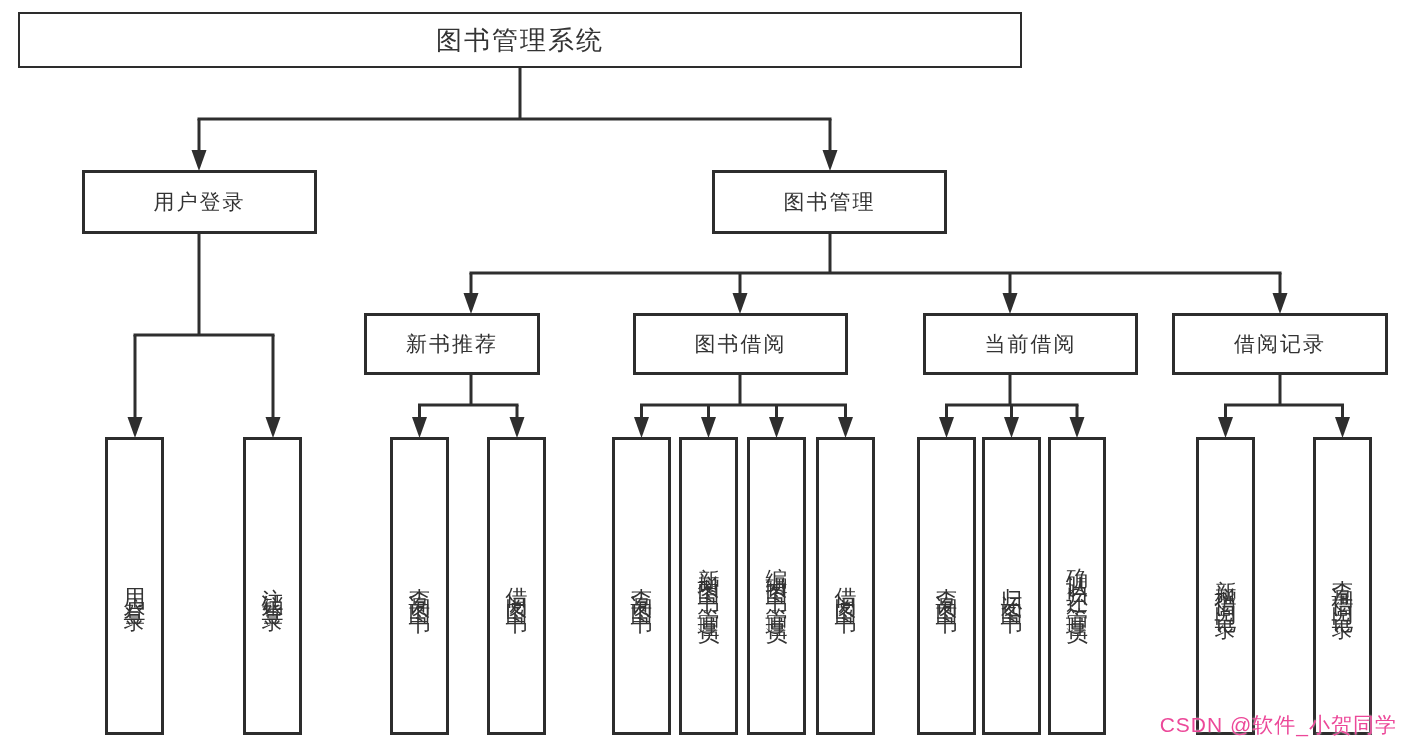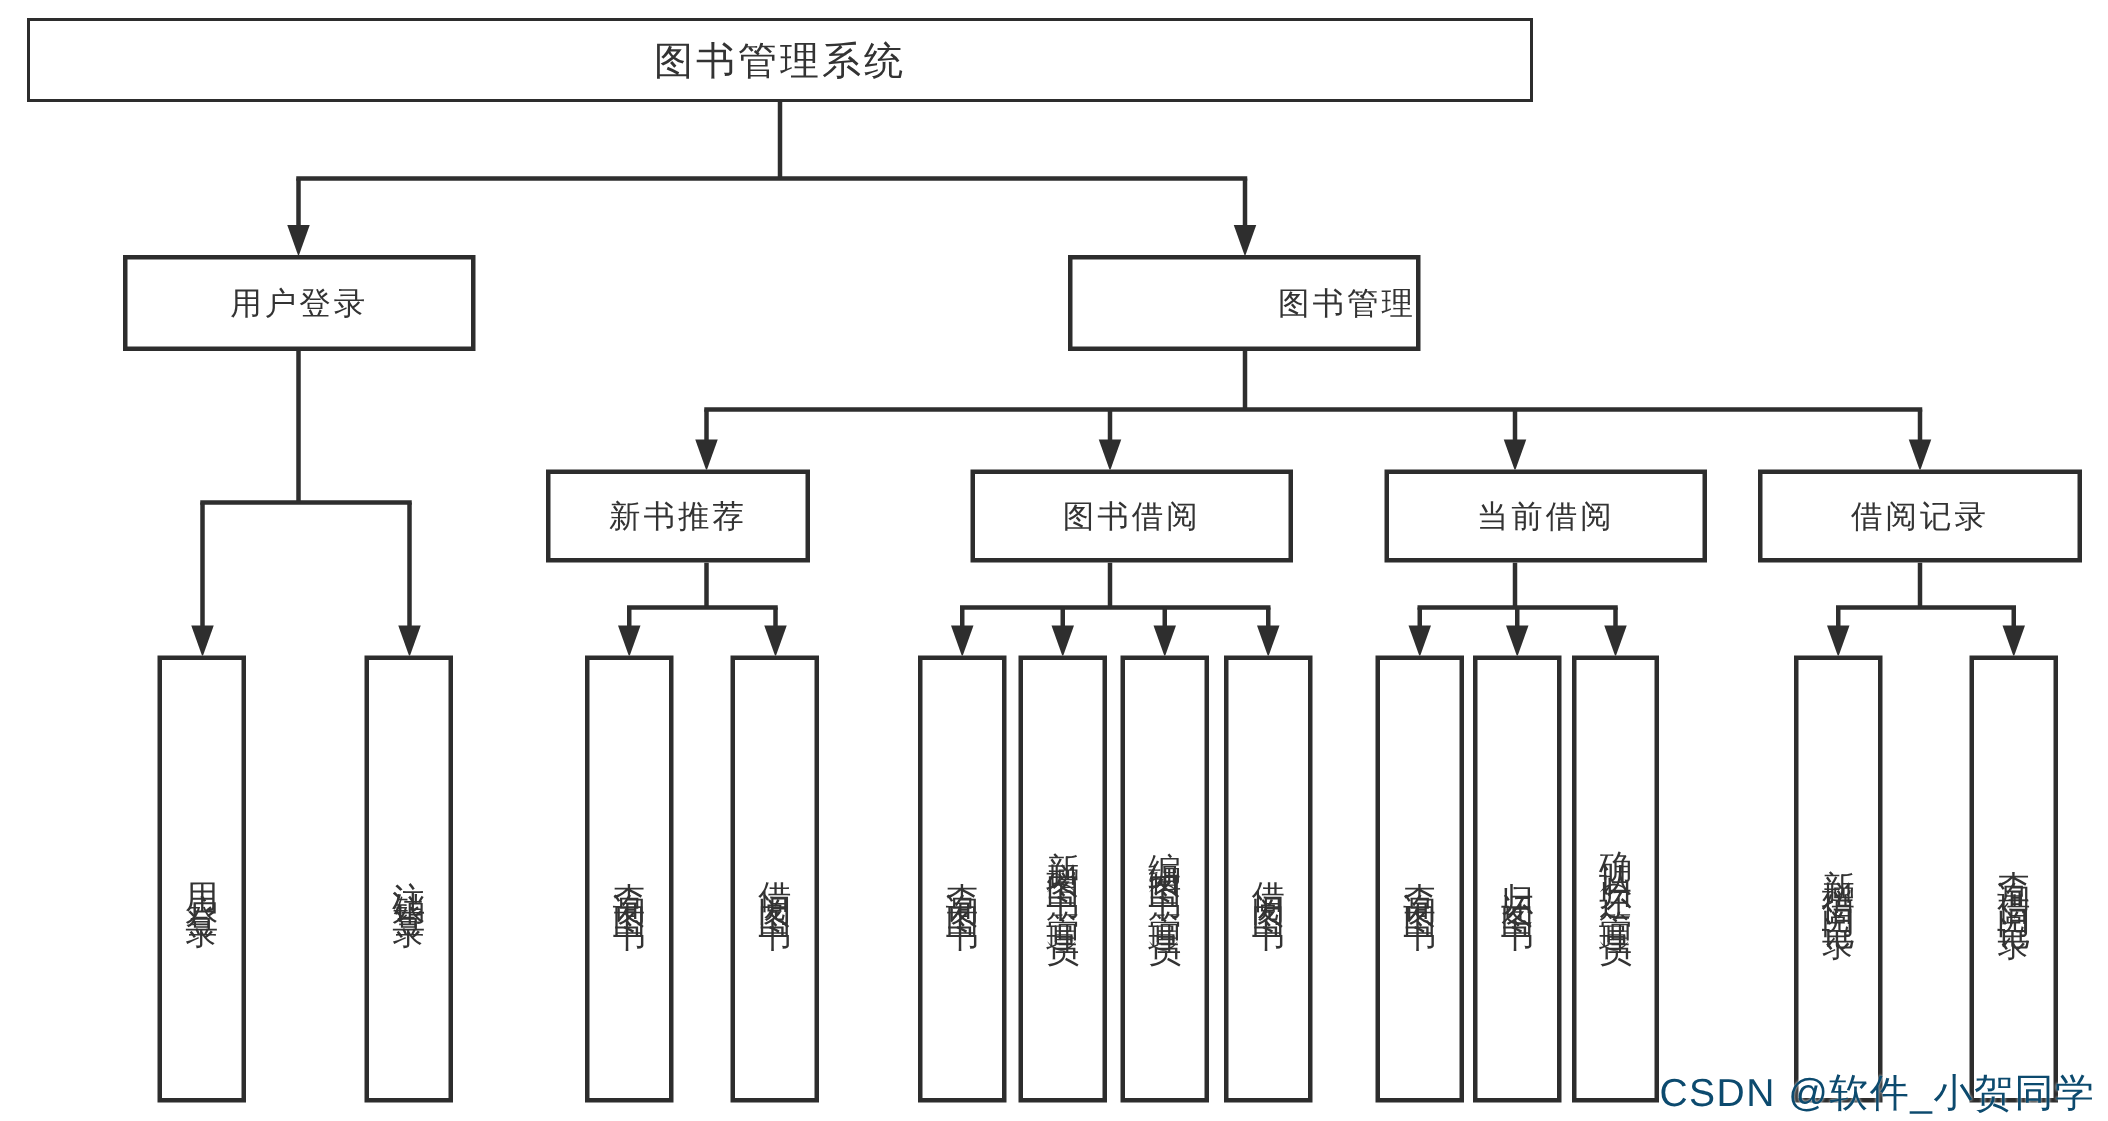--- a/index.html
+++ b/index.html
@@ -41,22 +41,22 @@
     color: #333333;
     font-size: 22px;
     letter-spacing: 8px;
     line-height: 1;
   }
   #watermark {
     position: absolute;
     right: 8px;
     top: 711px;
     z-index: 2;
-    color: #0c4a6e;
-    font-size: 26px;
+    color: #ec4899;
+    font-size: 21px;
     letter-spacing: 1px;
     text-shadow: 0 0 2px #ffffff;
     white-space: nowrap;
   }
 </style>
 </head>
 <body>
 
 <div id="canvas">
 
@@ -130,28 +130,28 @@
     </g>
   </svg>
 
   <div class="node root-box" style="left:18px; top:12px; width:1004px; height:56px;">
     <span class="h-label">图书管理系统</span>
   </div>
 
   <div class="node" style="left:82px; top:170px; width:235px; height:64px;">
     <span class="h-label">用户登录</span>
   </div>
-  <div class="node" style="left:712px; top:170px; width:235px; height:64px;justify-content:flex-end;">
+  <div class="node" style="left:712px; top:170px; width:235px; height:64px;">
     <span class="h-label">图书管理</span>
   </div>
 
   <div class="node" style="left:364px; top:313px; width:176px; height:62px;">
     <span class="h-label">新书推荐</span>
   </div>
-  <div class="node" style="left:633px; top:313px; width:215px; height:62px;margin-left:14px;">
+  <div class="node" style="left:633px; top:313px; width:215px; height:62px;">
     <span class="h-label">图书借阅</span>
   </div>
   <div class="node" style="left:903px; top:313px; width:215px; height:62px;margin-left:20px;">
     <span class="h-label">当前借阅</span>
   </div>
   <div class="node" style="left:1172px; top:313px; width:216px; height:62px;">
     <span class="h-label">借阅记录</span>
   </div>
 
   <div class="node leaf" style="left:105px; top:437px; width:59px; height:298px;">

